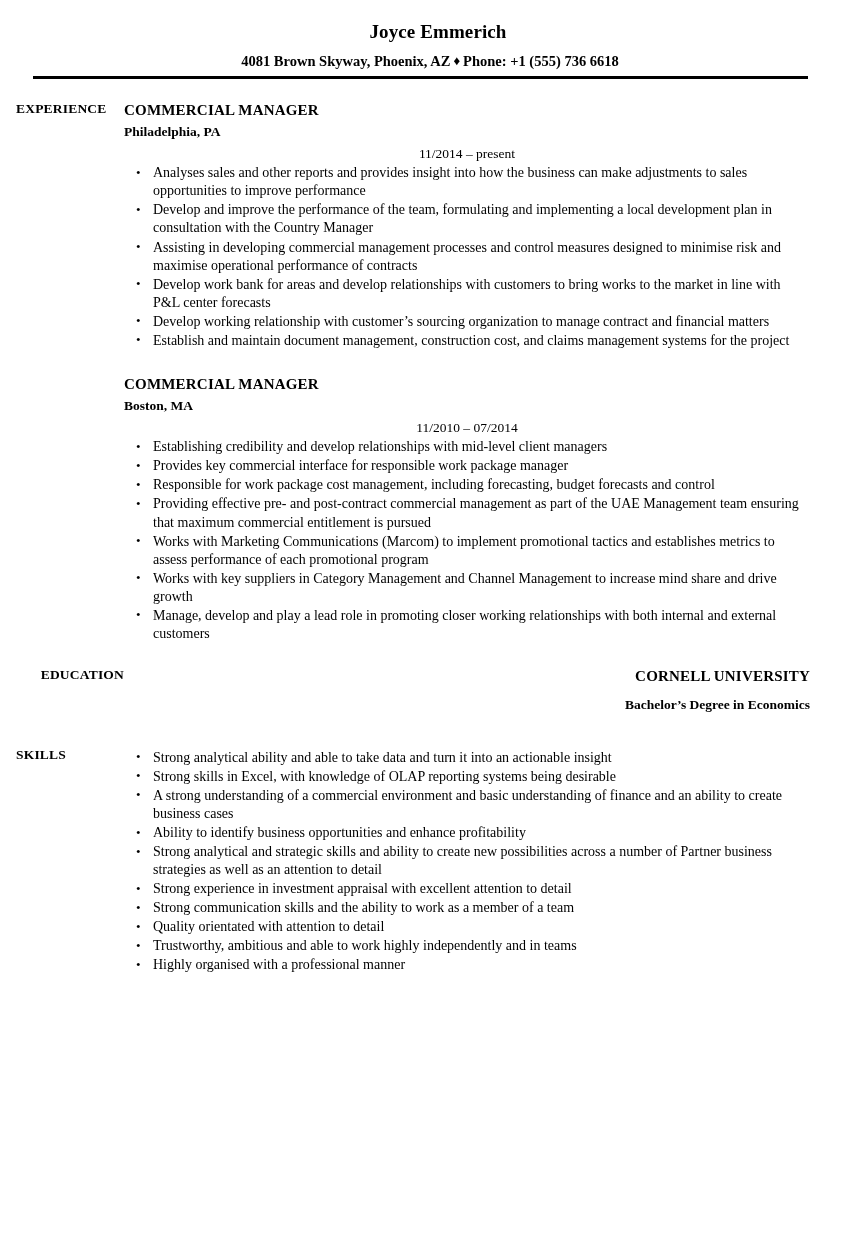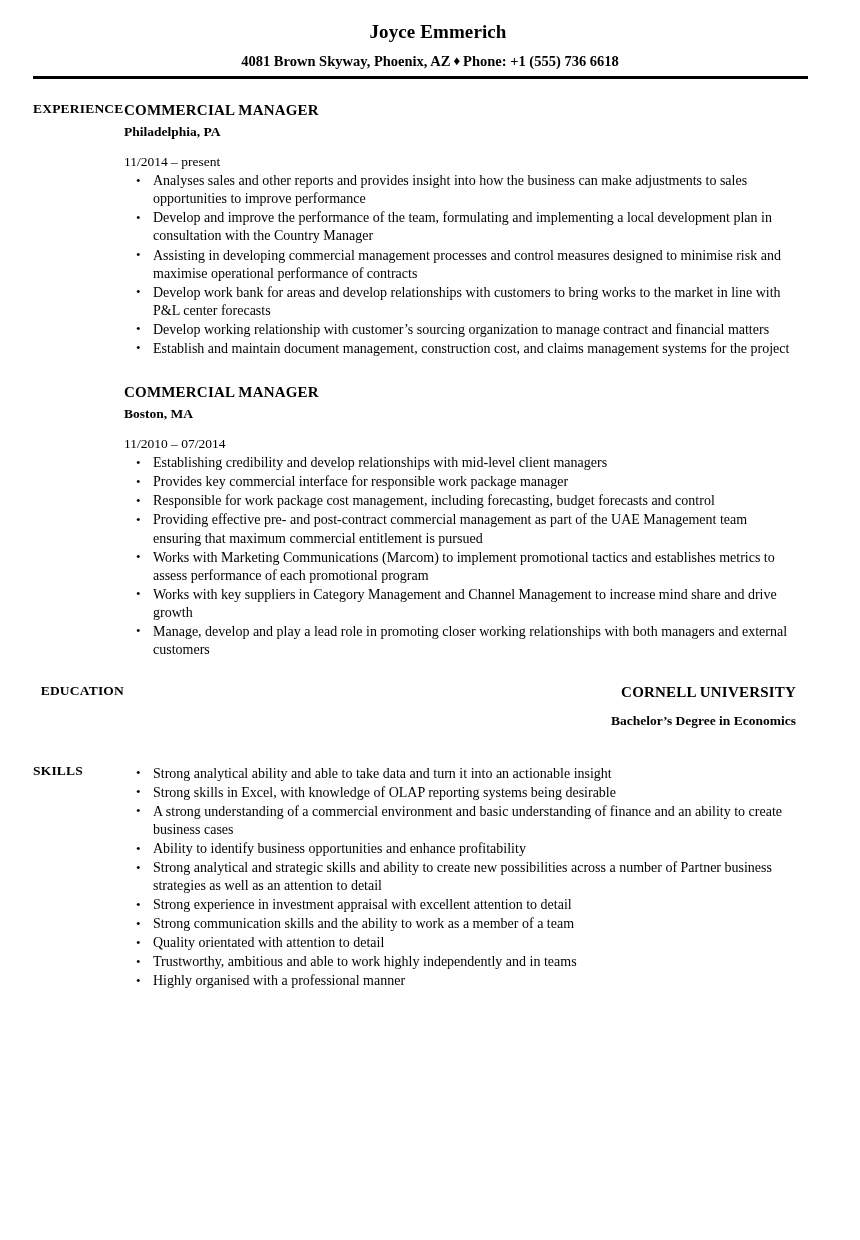--- a/index.html
+++ b/index.html
@@ -54,30 +54,30 @@
   }
 
   
   .section {
     display: flex;
     align-items: flex-start;
   }
   .section-label {
     width: 124px;
     flex: 0 0 124px;
-    padding-left: 33px;
+    padding-left: 16px;
     box-sizing: border-box;
     font-weight: bold;
     font-size: 13.5px;
     letter-spacing: 0.2px;
     line-height: 1.2;
   }
   .section-body {
     flex: 1 1 auto;
-    padding-right: 64px;
+    padding-right: 50px;
     box-sizing: border-box;
   }
 
   #experience-section { margin-top: 22px; }
   #education-section  { margin-top: 24px; text-align: right; }
   #skills-section     { margin-top: 33px; }
 
   
   .job + .job { margin-top: 25px; }
   .job-title {
@@ -88,21 +88,22 @@
   }
   .job-location {
     font-weight: bold;
     font-size: 13.5px;
     line-height: 1.35;
     margin-top: 3px;
   }
   .job-dates {
     font-size: 13.5px;
     line-height: 1.3;
-    margin-top: 12px;
+    margin-top: 4px;
+    text-align: center;
   }
 
   
   ul.bullets {
     list-style: none;
     margin: 2px 0 0 0;
     padding: 0;
   }
   ul.bullets li {
     position: relative;
@@ -174,21 +175,21 @@
         <div class="job-title">COMMERCIAL MANAGER</div>
         <div class="job-location">Boston, MA</div>
         <div class="job-dates">11/2010 – 07/2014</div>
         <ul class="bullets">
           <li>Establishing credibility and develop relationships with mid-level client managers</li>
           <li>Provides key commercial interface for responsible work package manager</li>
           <li>Responsible for work package cost management, including forecasting, budget forecasts and control</li>
           <li>Providing effective pre- and post-contract commercial management as part of the UAE Management team ensuring that maximum commercial entitlement is pursued</li>
           <li>Works with Marketing Communications (Marcom) to implement promotional tactics and establishes metrics to assess performance of each promotional program</li>
           <li>Works with key suppliers in Category Management and Channel Management to increase mind share and drive growth</li>
-          <li>Manage, develop and play a lead role in promoting closer working relationships with both managers and external customers</li>
+          <li>Manage, develop and play a lead role in promoting closer working relationships with both internal and external customers</li>
         </ul>
       </div>
 
     </div>
   </div>
 
   <div class="section" id="education-section">
     <div class="section-label">EDUCATION</div>
     <div class="section-body">
       <div class="edu-school">CORNELL UNIVERSITY</div>

